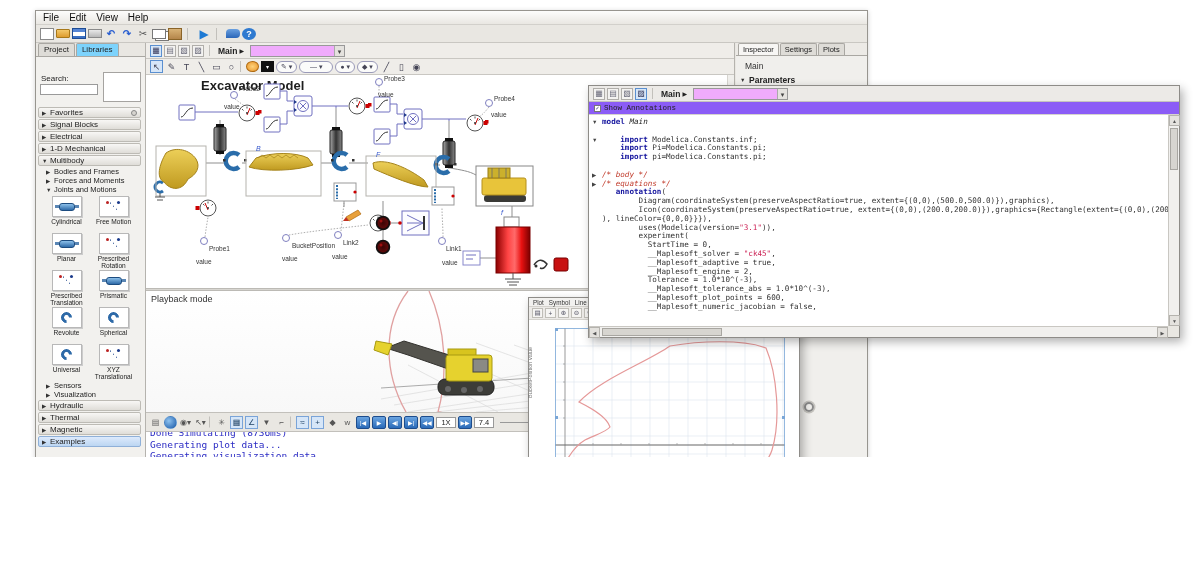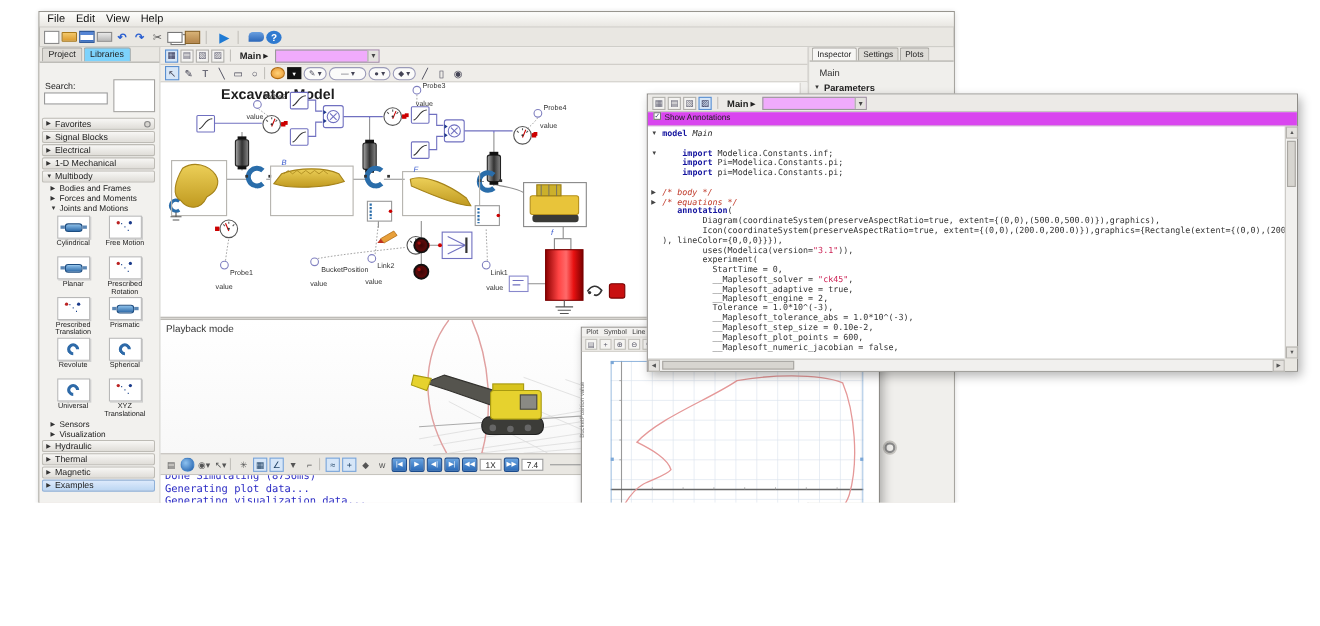--- a/index.html
+++ b/index.html
@@ -111,21 +111,21 @@
   .r-params{position:absolute;left:4px;top:19px;font-size:8.5px;color:#222;font-weight:bold;display:flex;gap:3px;align-items:center;}
   .r-paramrow{position:absolute;left:10px;top:33px;right:6px;height:12px;font-size:8px;color:#222;}
   .param-input{position:absolute;left:44px;top:-1px;width:44px;height:11px;background:#fff;border:1px solid #9a9a9a;font-size:8px;padding:0 2px;color:#222;}
   .gear{position:absolute;left:68px;top:346px;width:10px;height:10px;border-radius:50%;border:2px solid #8a8a8a;box-shadow:0 0 0 1.5px #c5c3be;}
   .descbox1{position:absolute;left:66px;top:410px;width:62px;height:13px;background:#fff;border:1px solid #aaa;}
   .descbox2{position:absolute;left:63px;top:426px;width:66px;height:20px;background:#fff;border:1px solid #aaa;font-size:7px;color:#333;padding:2px 0 0 2px;}
 
   
   .codewin{position:absolute;left:588px;top:85px;width:592px;height:253px;background:#fff;border:1px solid #8e8c88;box-shadow:3px 4px 9px rgba(0,0,0,.3);z-index:10;}
   .cw-toolbar{position:absolute;left:0;top:0;right:0;height:16px;background:#eceae7;border-bottom:1px solid #c5c3be;display:flex;align-items:center;gap:2px;padding:0 4px;font-size:8.5px;color:#222;}
-  .cw-anno{position:absolute;left:0;top:16px;right:0;height:13px;background:#d946ef;border-bottom:1px solid #d5d3ce;display:flex;gap:3px;padding:0 5px;font-size:7.5px;color:#222;}
+  .cw-anno{position:absolute;left:0;top:16px;right:0;height:13px;background:#8b5cf6;border-bottom:1px solid #d5d3ce;display:flex;align-items:center;gap:3px;padding:0 5px;font-size:7.5px;color:#222;font-family:Liberation Mono, monospace;}
   .chk{width:7px;height:7px;background:#fff;border:1px solid #777;font-size:6px;line-height:6px;text-align:center;color:#226;}
   .cw-body{position:absolute;left:0;top:29px;right:0;bottom:0;}
   .code{position:absolute;left:0;top:0;right:11px;bottom:11px;overflow:hidden;background:#fff;padding:3px 0 0 3px;}
   .cl{display:flex;height:8.8px;}
   .fold{width:10px;font-size:5.5px;color:#444;line-height:8.8px;flex:none;}
   .parts{white-space:pre;font-family:"DejaVu Sans Mono",monospace;font-size:7.6px;line-height:8.8px;color:#333;}
   .tok-kw{color:#14149e;font-weight:bold;}
   .tok-it{font-style:italic;color:#222;}
   .tok-cm{color:#c03a2a;font-style:italic;}
   .tok-st{color:#cc2255;}
@@ -904,24 +904,20 @@
           <div class="cl">
             <span class="fold"></span>
             <span class="parts"><span class="tok-pl">          Tolerance = 1.0*10^(-3),</span></span>
           </div>
           <div class="cl">
             <span class="fold"></span>
             <span class="parts"><span class="tok-pl">          __Maplesoft_tolerance_abs = 1.0*10^(-3),</span></span>
           </div>
           <div class="cl">
             <span class="fold"></span>
-            <span class="parts"><span class="tok-pl">          __Maplesoft_step_size = 0.10e-2,</span></span>
-          </div>
-          <div class="cl">
-            <span class="fold"></span>
             <span class="parts"><span class="tok-pl">          __Maplesoft_plot_points = 600,</span></span>
           </div>
           <div class="cl">
             <span class="fold"></span>
             <span class="parts"><span class="tok-pl">          __Maplesoft_numeric_jacobian = false,</span></span>
           </div>
       </div>
       <div class="vsb">
         <span class="sb-btn up">▲</span>
         <span class="vthumb"></span>

